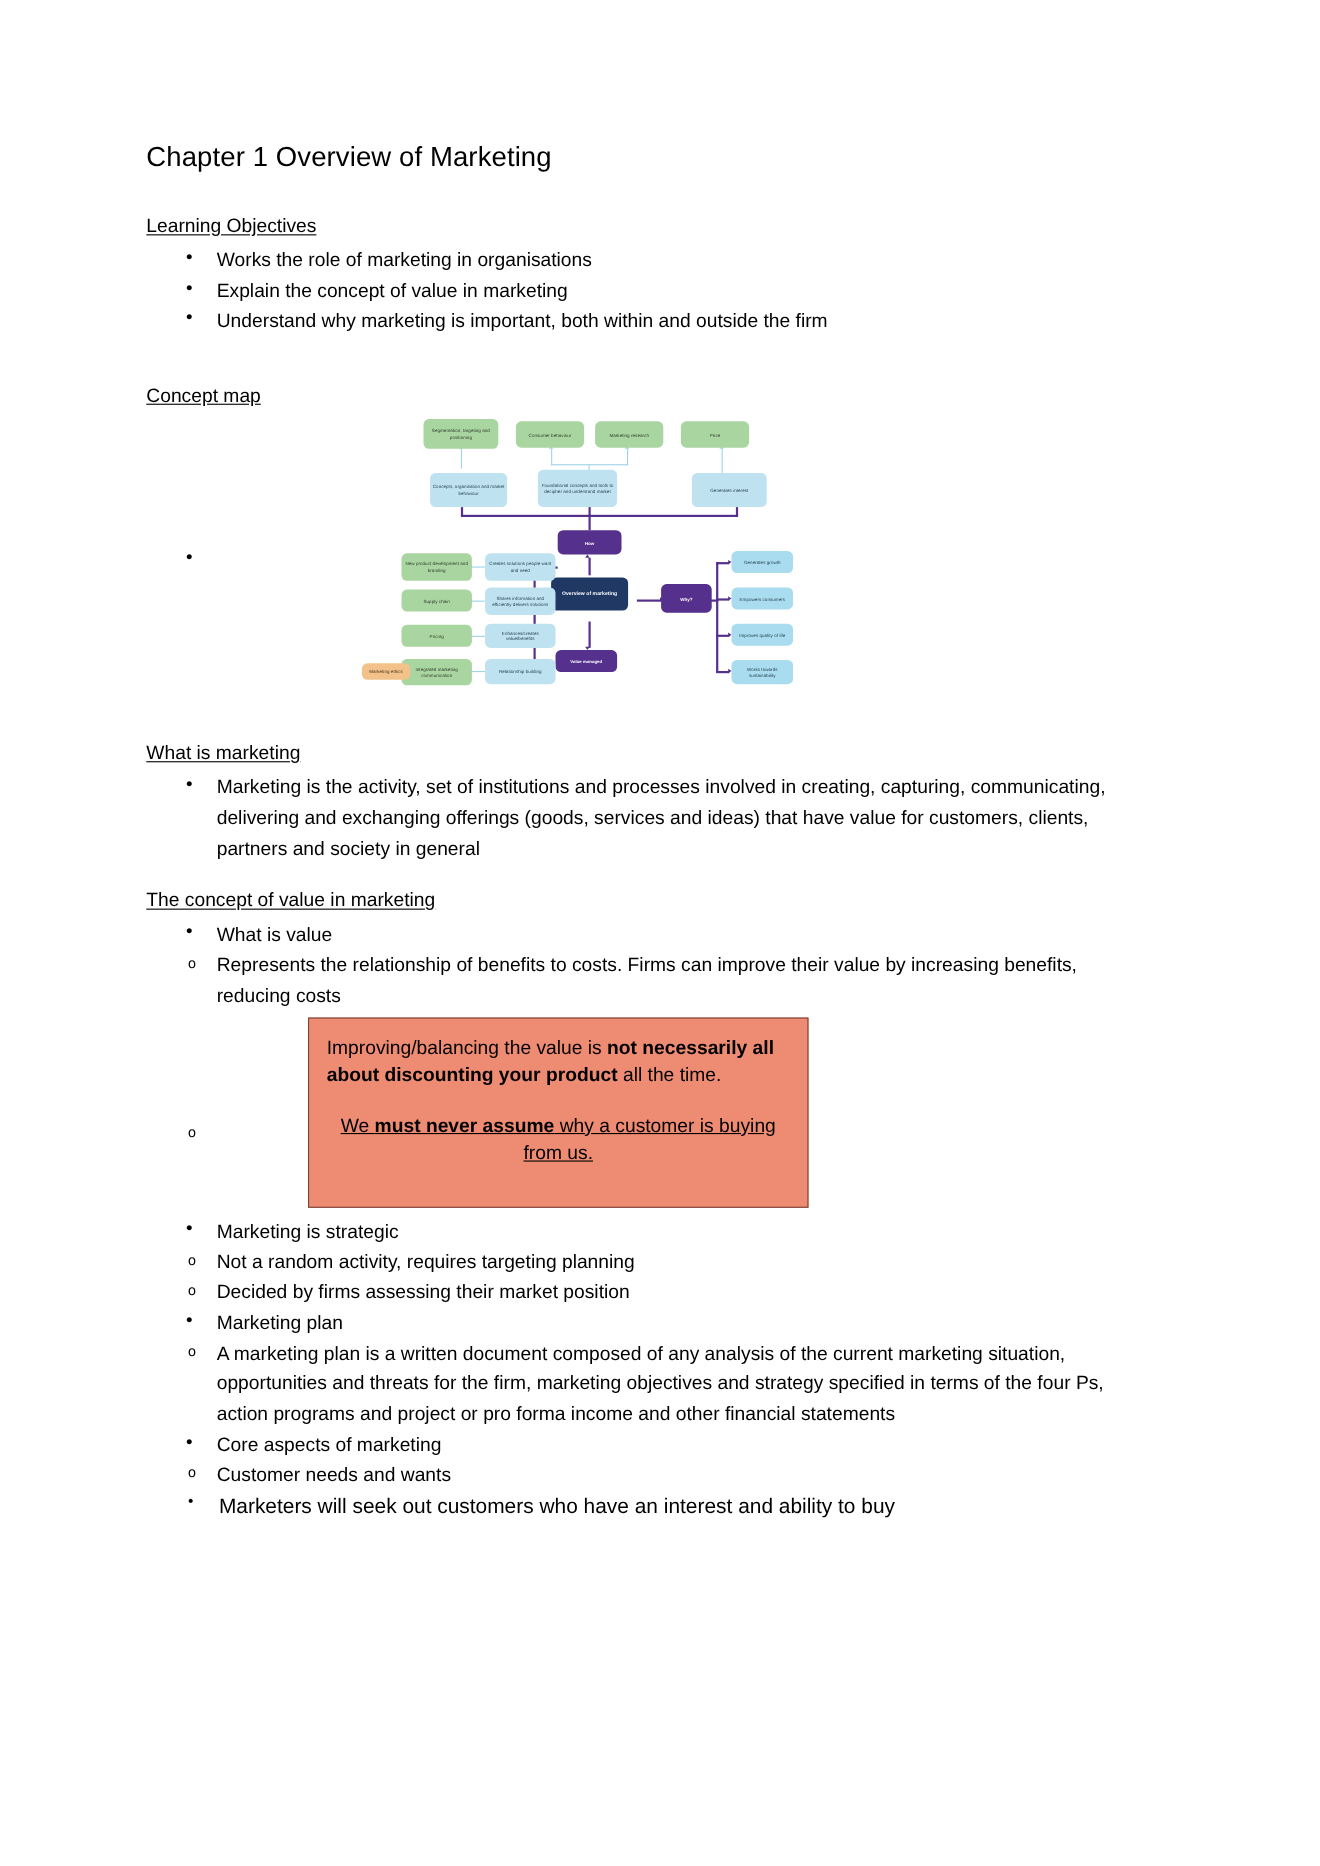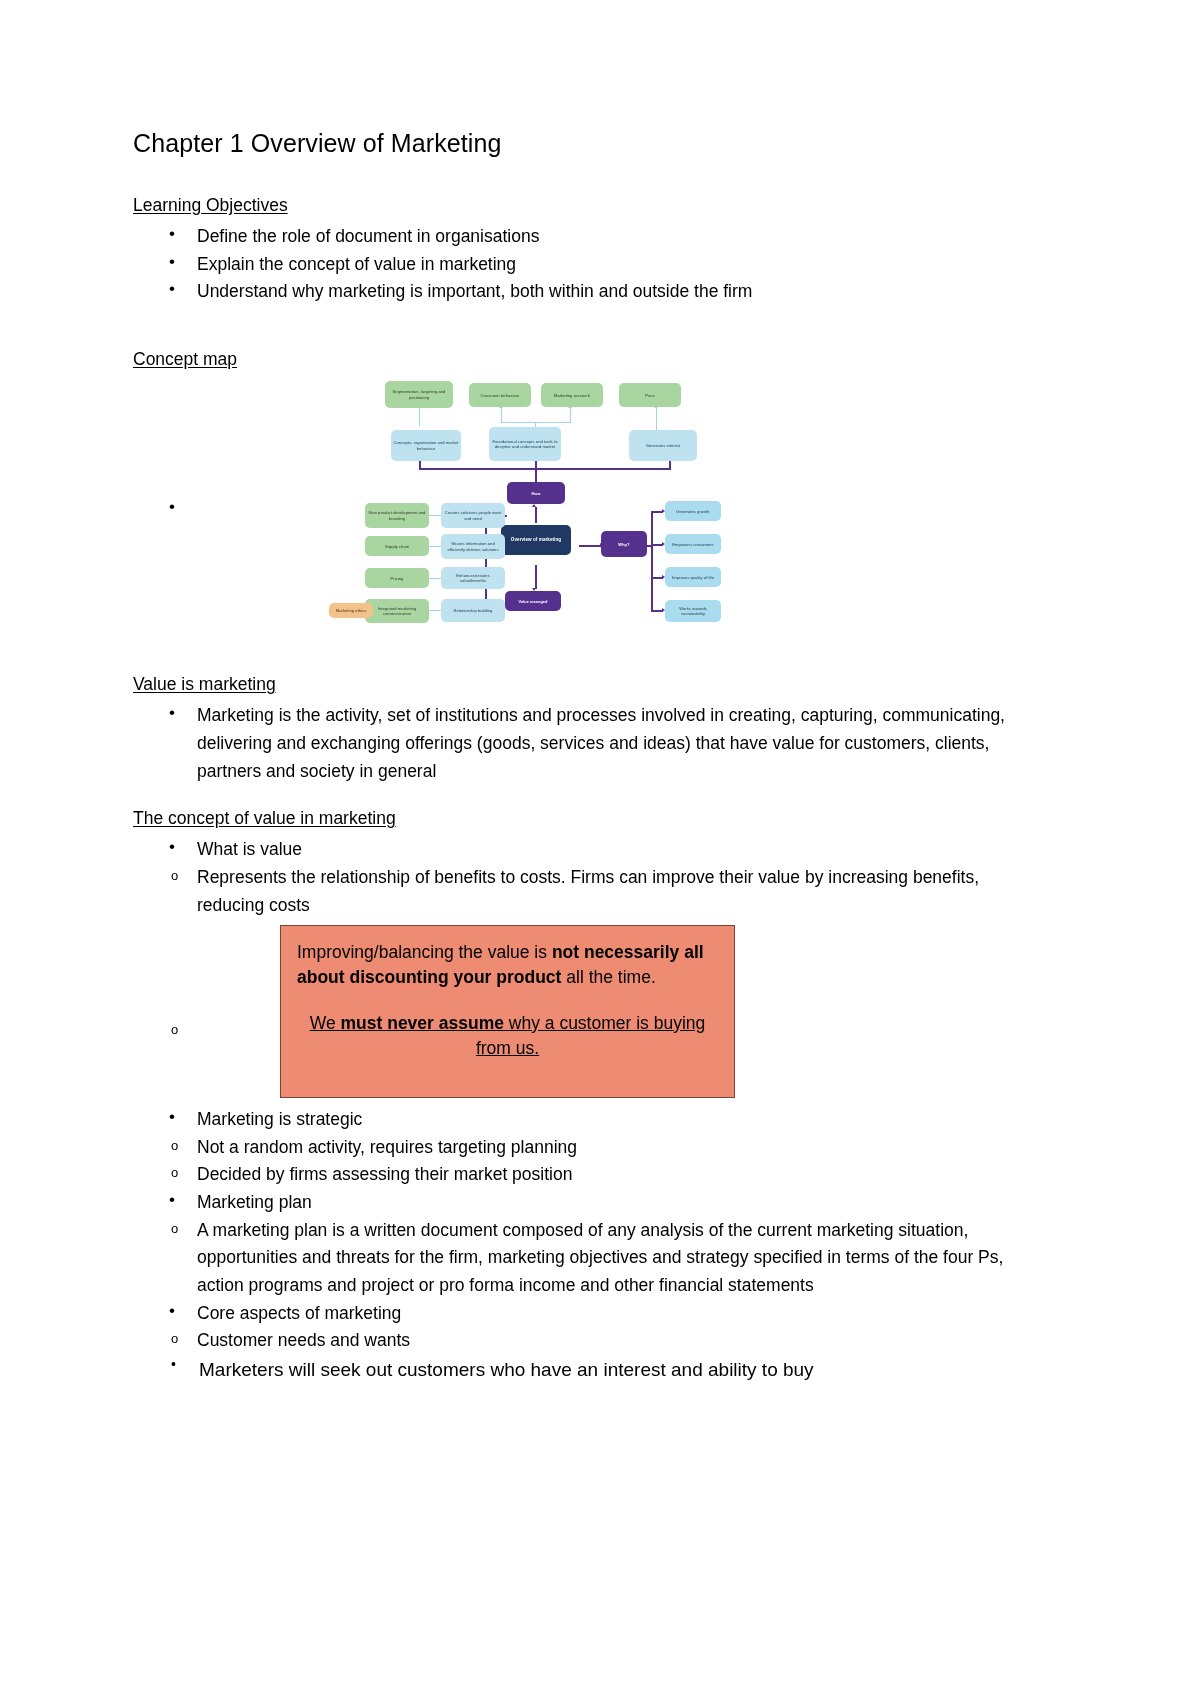--- a/index.html
+++ b/index.html
@@ -175,21 +175,21 @@
 <body>
 
 <div class="page">
   <div class="content">
 
     <h1 class="doc-title">Chapter 1 Overview of Marketing</h1>
 
     <div class="sec-block">
       <div class="sec-head">Learning Objectives</div>
       <ul class="lvl1">
-        <li>Define the role of document in organisations</li>
+        <li>Works the role of marketing in organisations</li>
         <li>Explain the concept of value in marketing</li>
         <li>Understand why marketing is important, both within and outside the firm</li>
       </ul>
     </div>
 
     <div class="spacer-xl"></div>
 
     <div class="sec-block">
       <div class="sec-head">Concept map</div>
 
@@ -298,21 +298,21 @@
 
             </div>
           </div>
         </li>
       </ul>
     </div>
 
     <div class="spacer-lg"></div>
 
     <div class="sec-block">
-      <div class="sec-head">Value is marketing</div>
+      <div class="sec-head">What is marketing</div>
       <ul class="lvl1">
         <li>Marketing is the activity, set of institutions and processes involved in creating, capturing, communicating, delivering and exchanging offerings (goods, services and ideas) that have value for customers, clients, partners and society in general</li>
       </ul>
     </div>
 
     <div class="spacer-md"></div>
 
     <div class="sec-block">
       <div class="sec-head">The concept of value in marketing</div>
 

